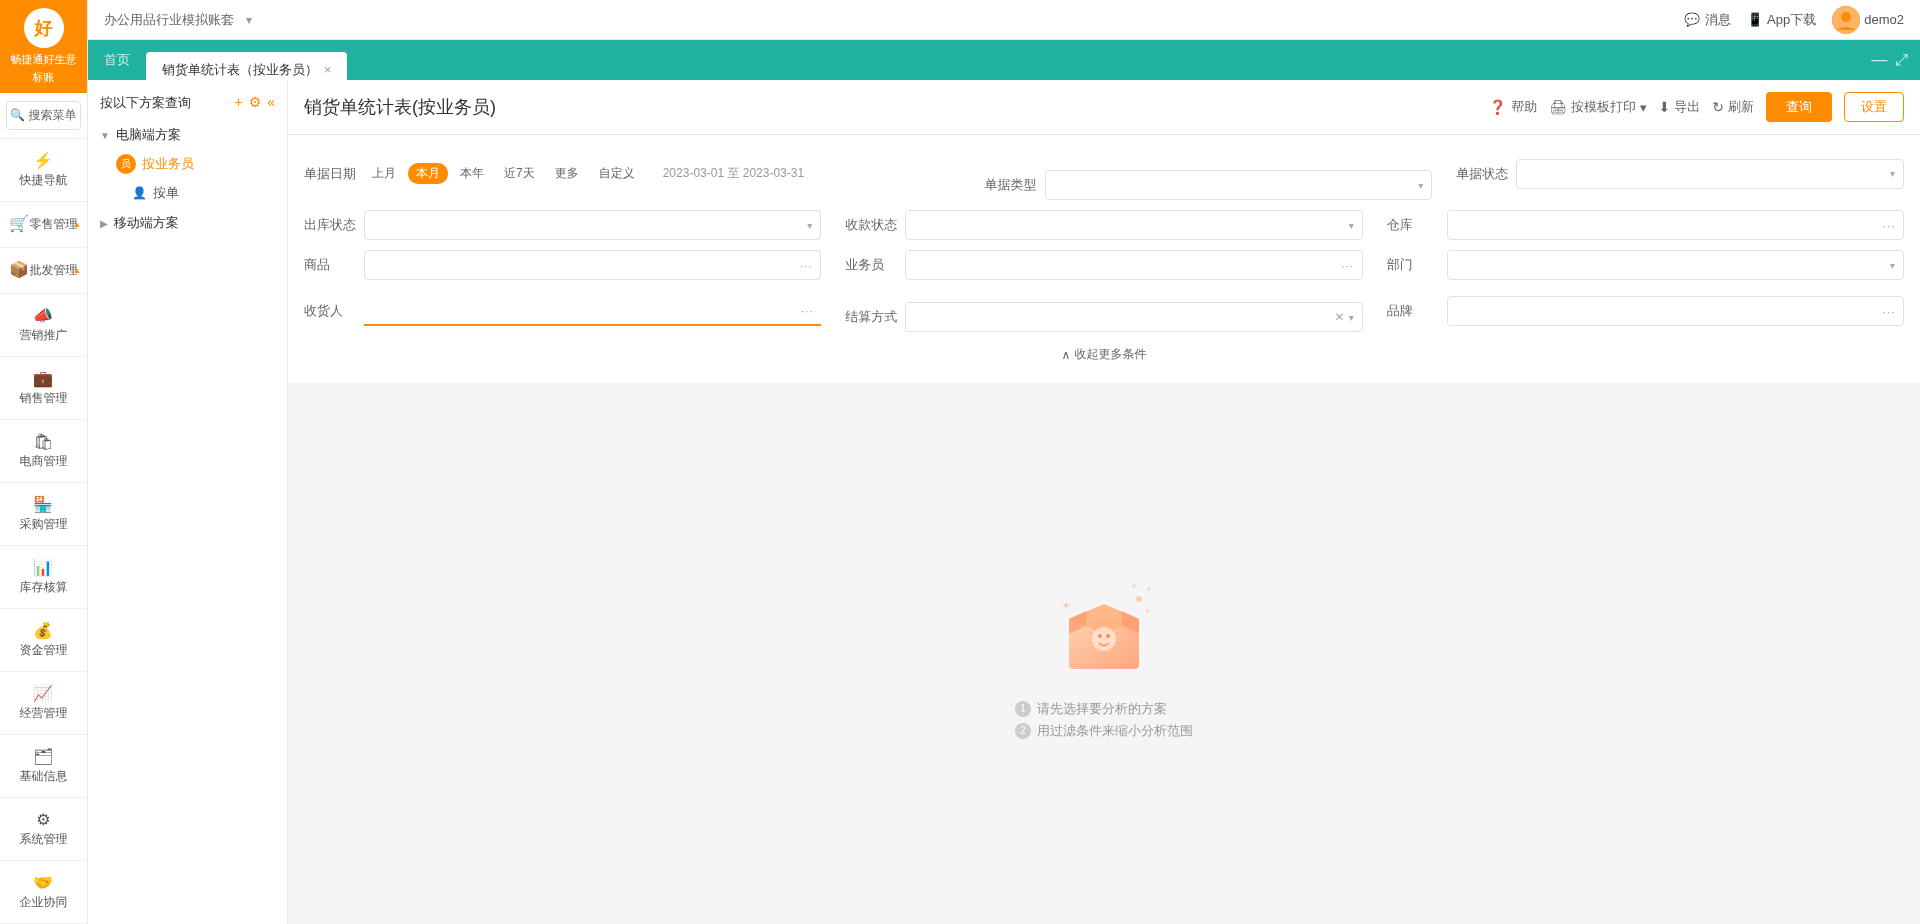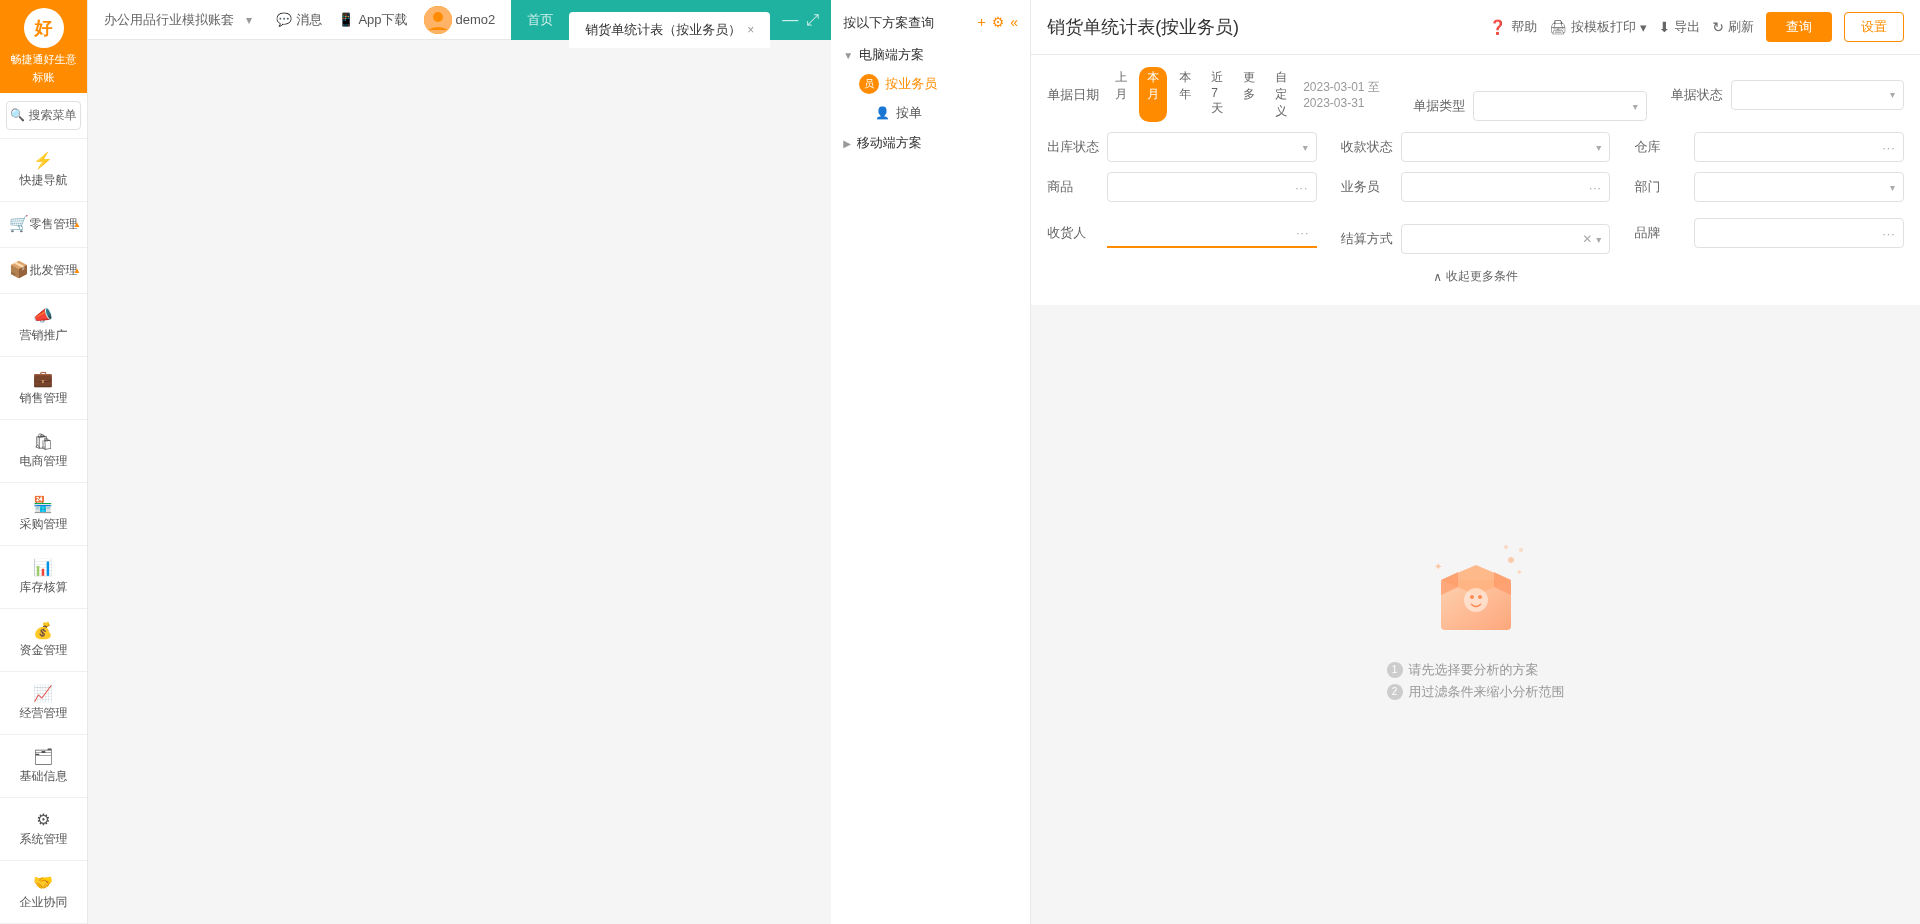--- a/index.html
+++ b/index.html
@@ -14,21 +14,21 @@
     .sidebar-search { width: 100%; padding: 8px 6px; border-bottom: 1px solid #f0f0f0; }
     .sidebar-search-btn { width: 100%; background: none; border: 1px solid #e0e0e0; border-radius: 4px; padding: 5px 0; font-size: 12px; color: #666; cursor: pointer; display: flex; align-items: center; justify-content: center; gap: 3px; }
     .sidebar-nav-section { width: 100%; padding: 4px 0; border-bottom: 1px solid #f0f0f0; }
     .sidebar-nav-item { width: 100%; padding: 8px 4px; display: flex; flex-direction: column; align-items: center; cursor: pointer; color: #555; font-size: 12px; }
     .sidebar-nav-item .icon { font-size: 16px; margin-bottom: 2px; }
     .sidebar-nav-item.has-arrow { flex-direction: row; justify-content: center; position: relative; }
     .sidebar-nav-item.has-arrow .label { font-size: 12px; }
     .sidebar-nav-item.has-arrow::after { content: '▲'; font-size: 8px; position: absolute; right: 6px; color: #ff8c00; }
 
     
-    .main { flex: 1; display: flex; flex-direction: row; height: 100%; overflow: hidden; }
+    .main { flex: 1; display: flex; flex-direction: column; height: 100%; overflow: hidden; }
 
     
     .topbar { height: 40px; background: #fff; border-bottom: 1px solid #e8e8e8; display: flex; align-items: center; padding: 0 16px; gap: 12px; flex-shrink: 0; }
     .topbar-title { font-size: 13px; color: #666; }
     .topbar-arrow { color: #999; font-size: 12px; cursor: pointer; }
     .topbar-spacer { flex: 1; }
     .topbar-actions { display: flex; align-items: center; gap: 16px; }
     .topbar-action-item { display: flex; align-items: center; gap: 4px; color: #555; font-size: 13px; cursor: pointer; }
     .user-avatar { width: 28px; height: 28px; border-radius: 50%; background: #ff8c00; display: flex; align-items: center; justify-content: center; color: #fff; font-size: 12px; overflow: hidden; cursor: pointer; }
 
@@ -75,21 +75,21 @@
     
     .filter-area { background: #fff; padding: 12px 16px; flex-shrink: 0; }
     .filter-row { display: flex; align-items: center; gap: 0; margin-bottom: 10px; }
     .filter-item { display: flex; align-items: center; flex: 1; min-width: 0; border-right: none; }
     .filter-label { color: #666; font-size: 13px; white-space: nowrap; margin-right: 8px; min-width: 52px; }
     .filter-control { flex: 1; display: flex; align-items: center; border: 1px solid #e0e0e0; border-radius: 4px; padding: 4px 8px; background: #fff; cursor: pointer; min-height: 30px; }
     .filter-control input { flex: 1; border: none; outline: none; font-size: 13px; color: #333; background: transparent; }
     .filter-control .dropdown-arrow { color: #aaa; font-size: 10px; margin-left: 4px; }
     .filter-control .more-dots { color: #aaa; font-size: 13px; margin-left: 4px; }
     .filter-control .clear-btn { color: #aaa; font-size: 12px; cursor: pointer; margin-left: 4px; }
-    .date-filter { display: flex; align-items: center; gap: 4px; }
+    .date-filter { display: flex; align-items: center; gap: 16px; }
     .date-filter-tabs { display: flex; gap: 4px; }
     .date-tab { padding: 2px 8px; border-radius: 3px; font-size: 12px; cursor: pointer; color: #666; }
     .date-tab.active { background: #ff8c00; color: #fff; border-radius: 10px; }
     .date-range { font-size: 12px; color: #999; margin-left: 4px; }
     .filter-separator { width: 24px; flex-shrink: 0; }
     .collapse-bar { display: flex; justify-content: center; padding: 4px 0 8px; }
     .collapse-btn { display: flex; align-items: center; gap: 4px; color: #666; font-size: 12px; cursor: pointer; }
 
     
     .empty-state { flex: 1; display: flex; flex-direction: column; align-items: center; justify-content: center; background: #f5f5f5; }

